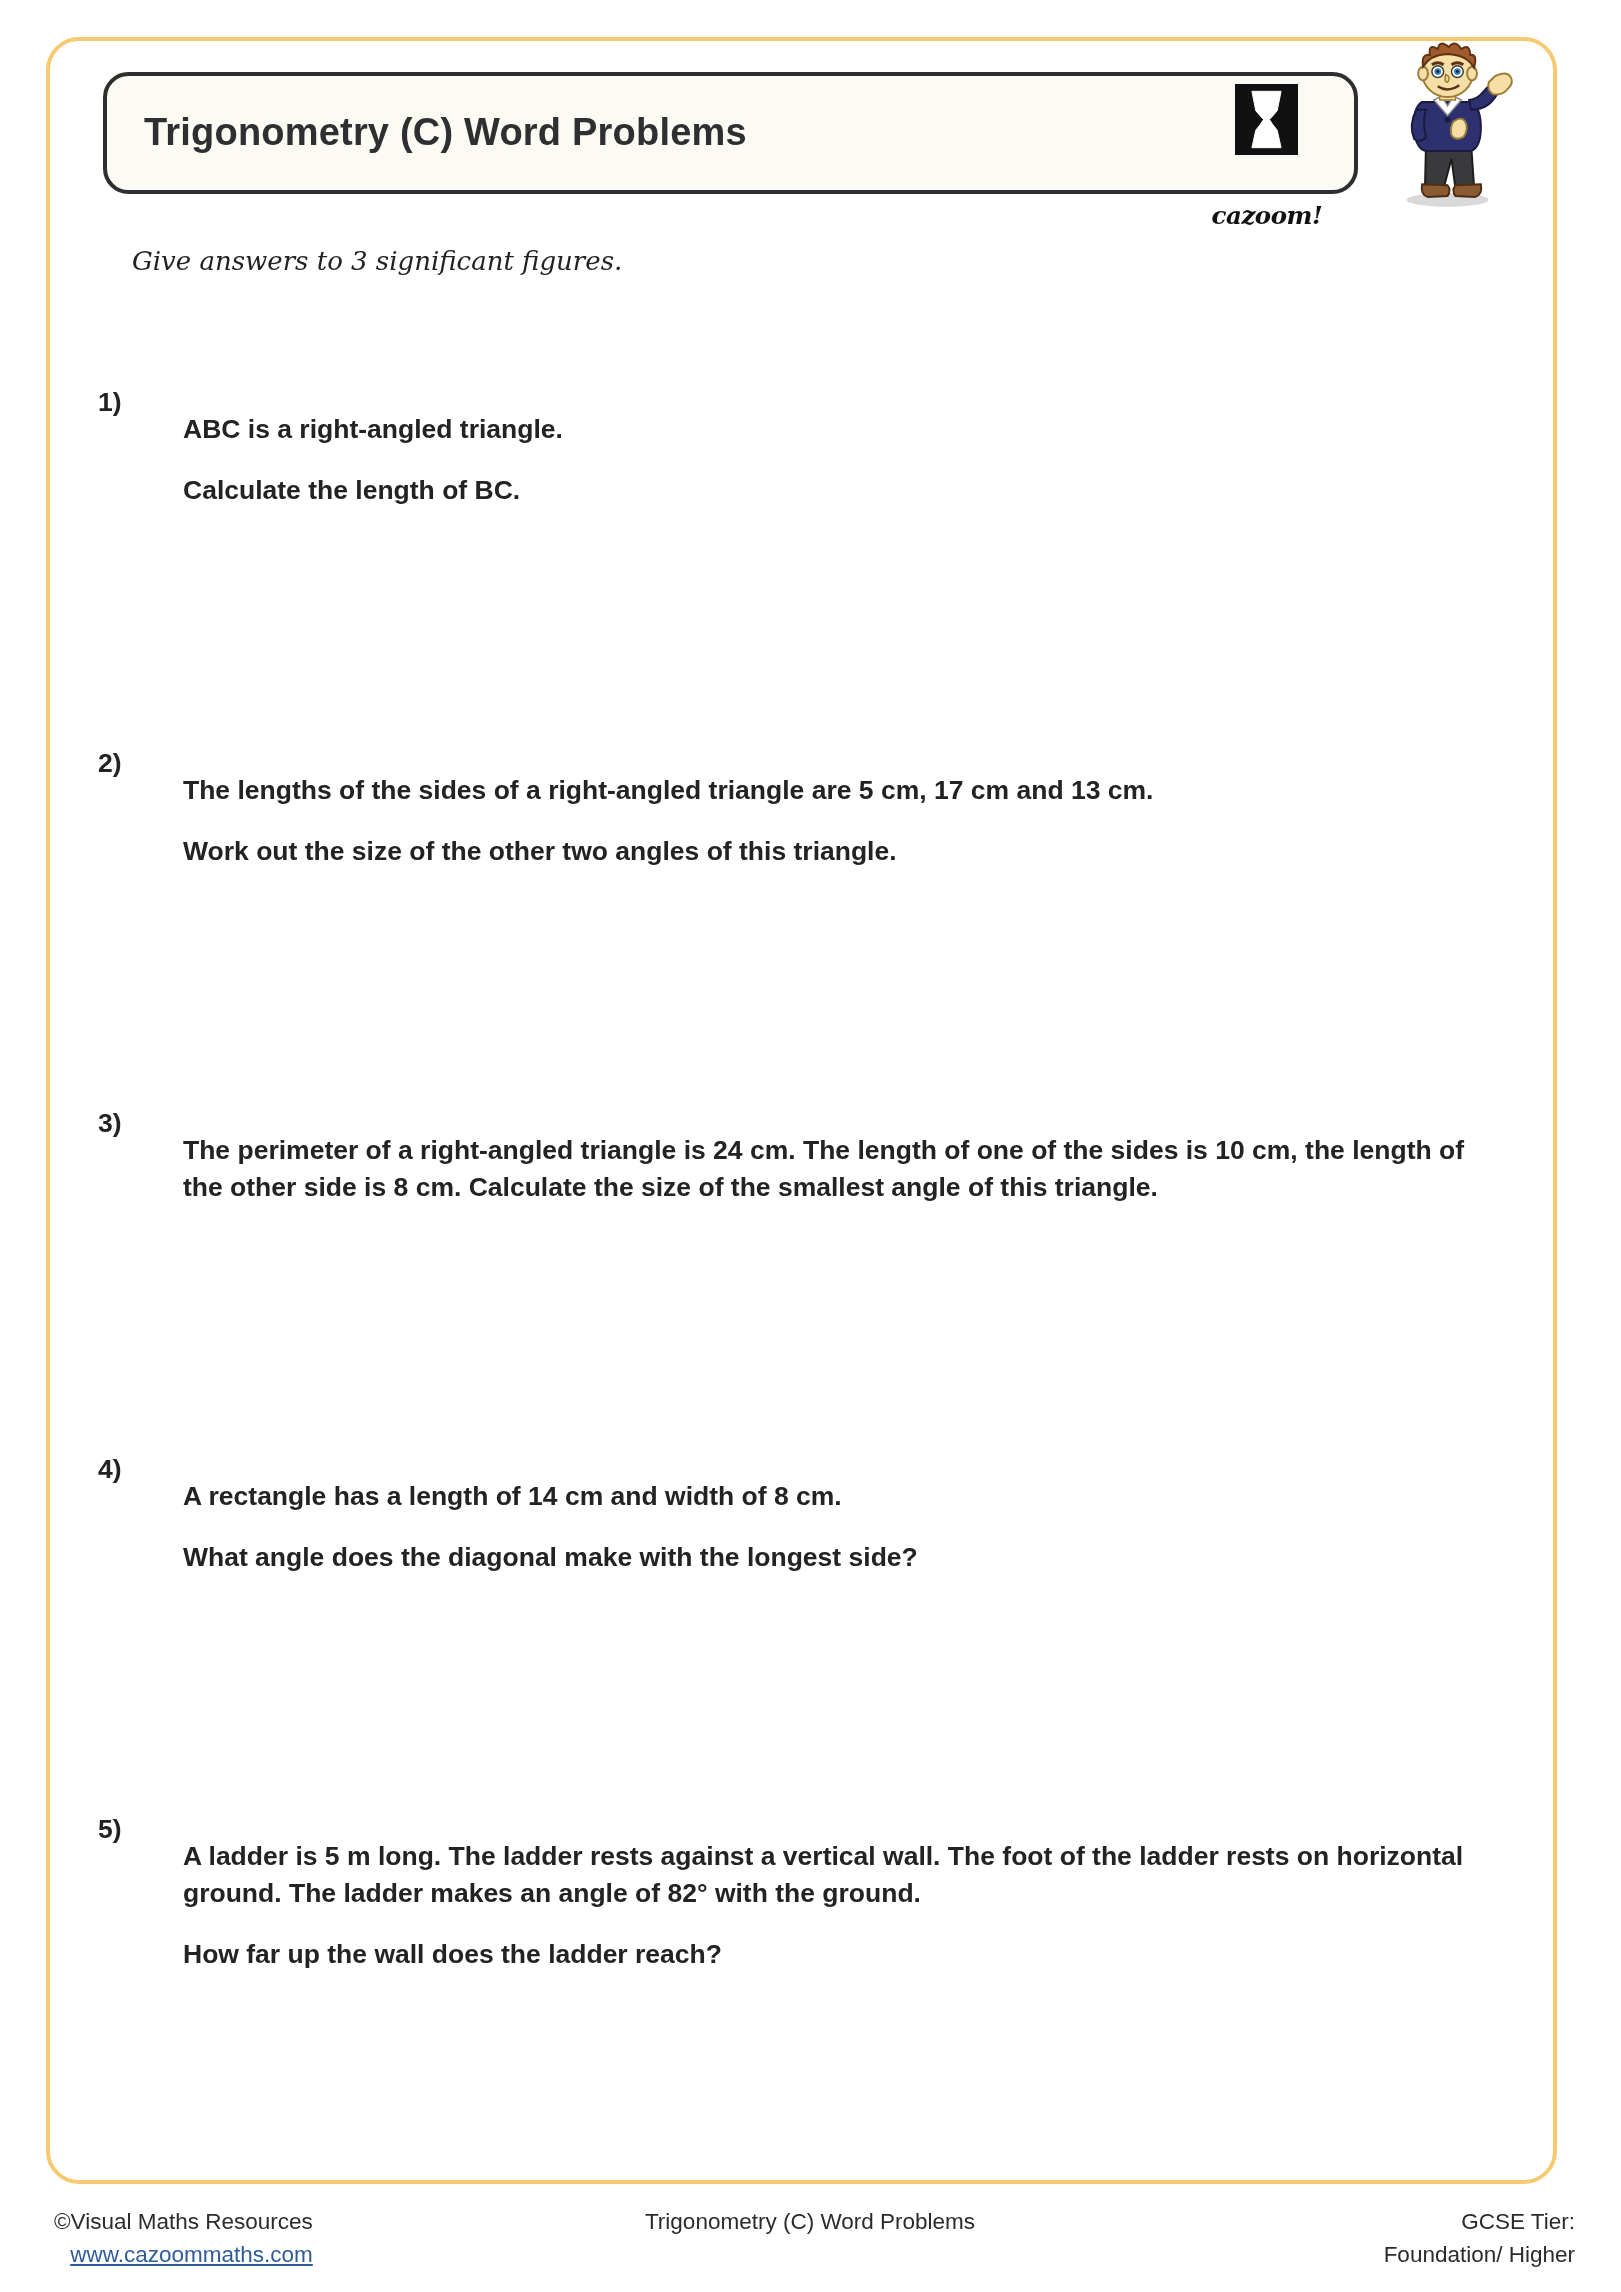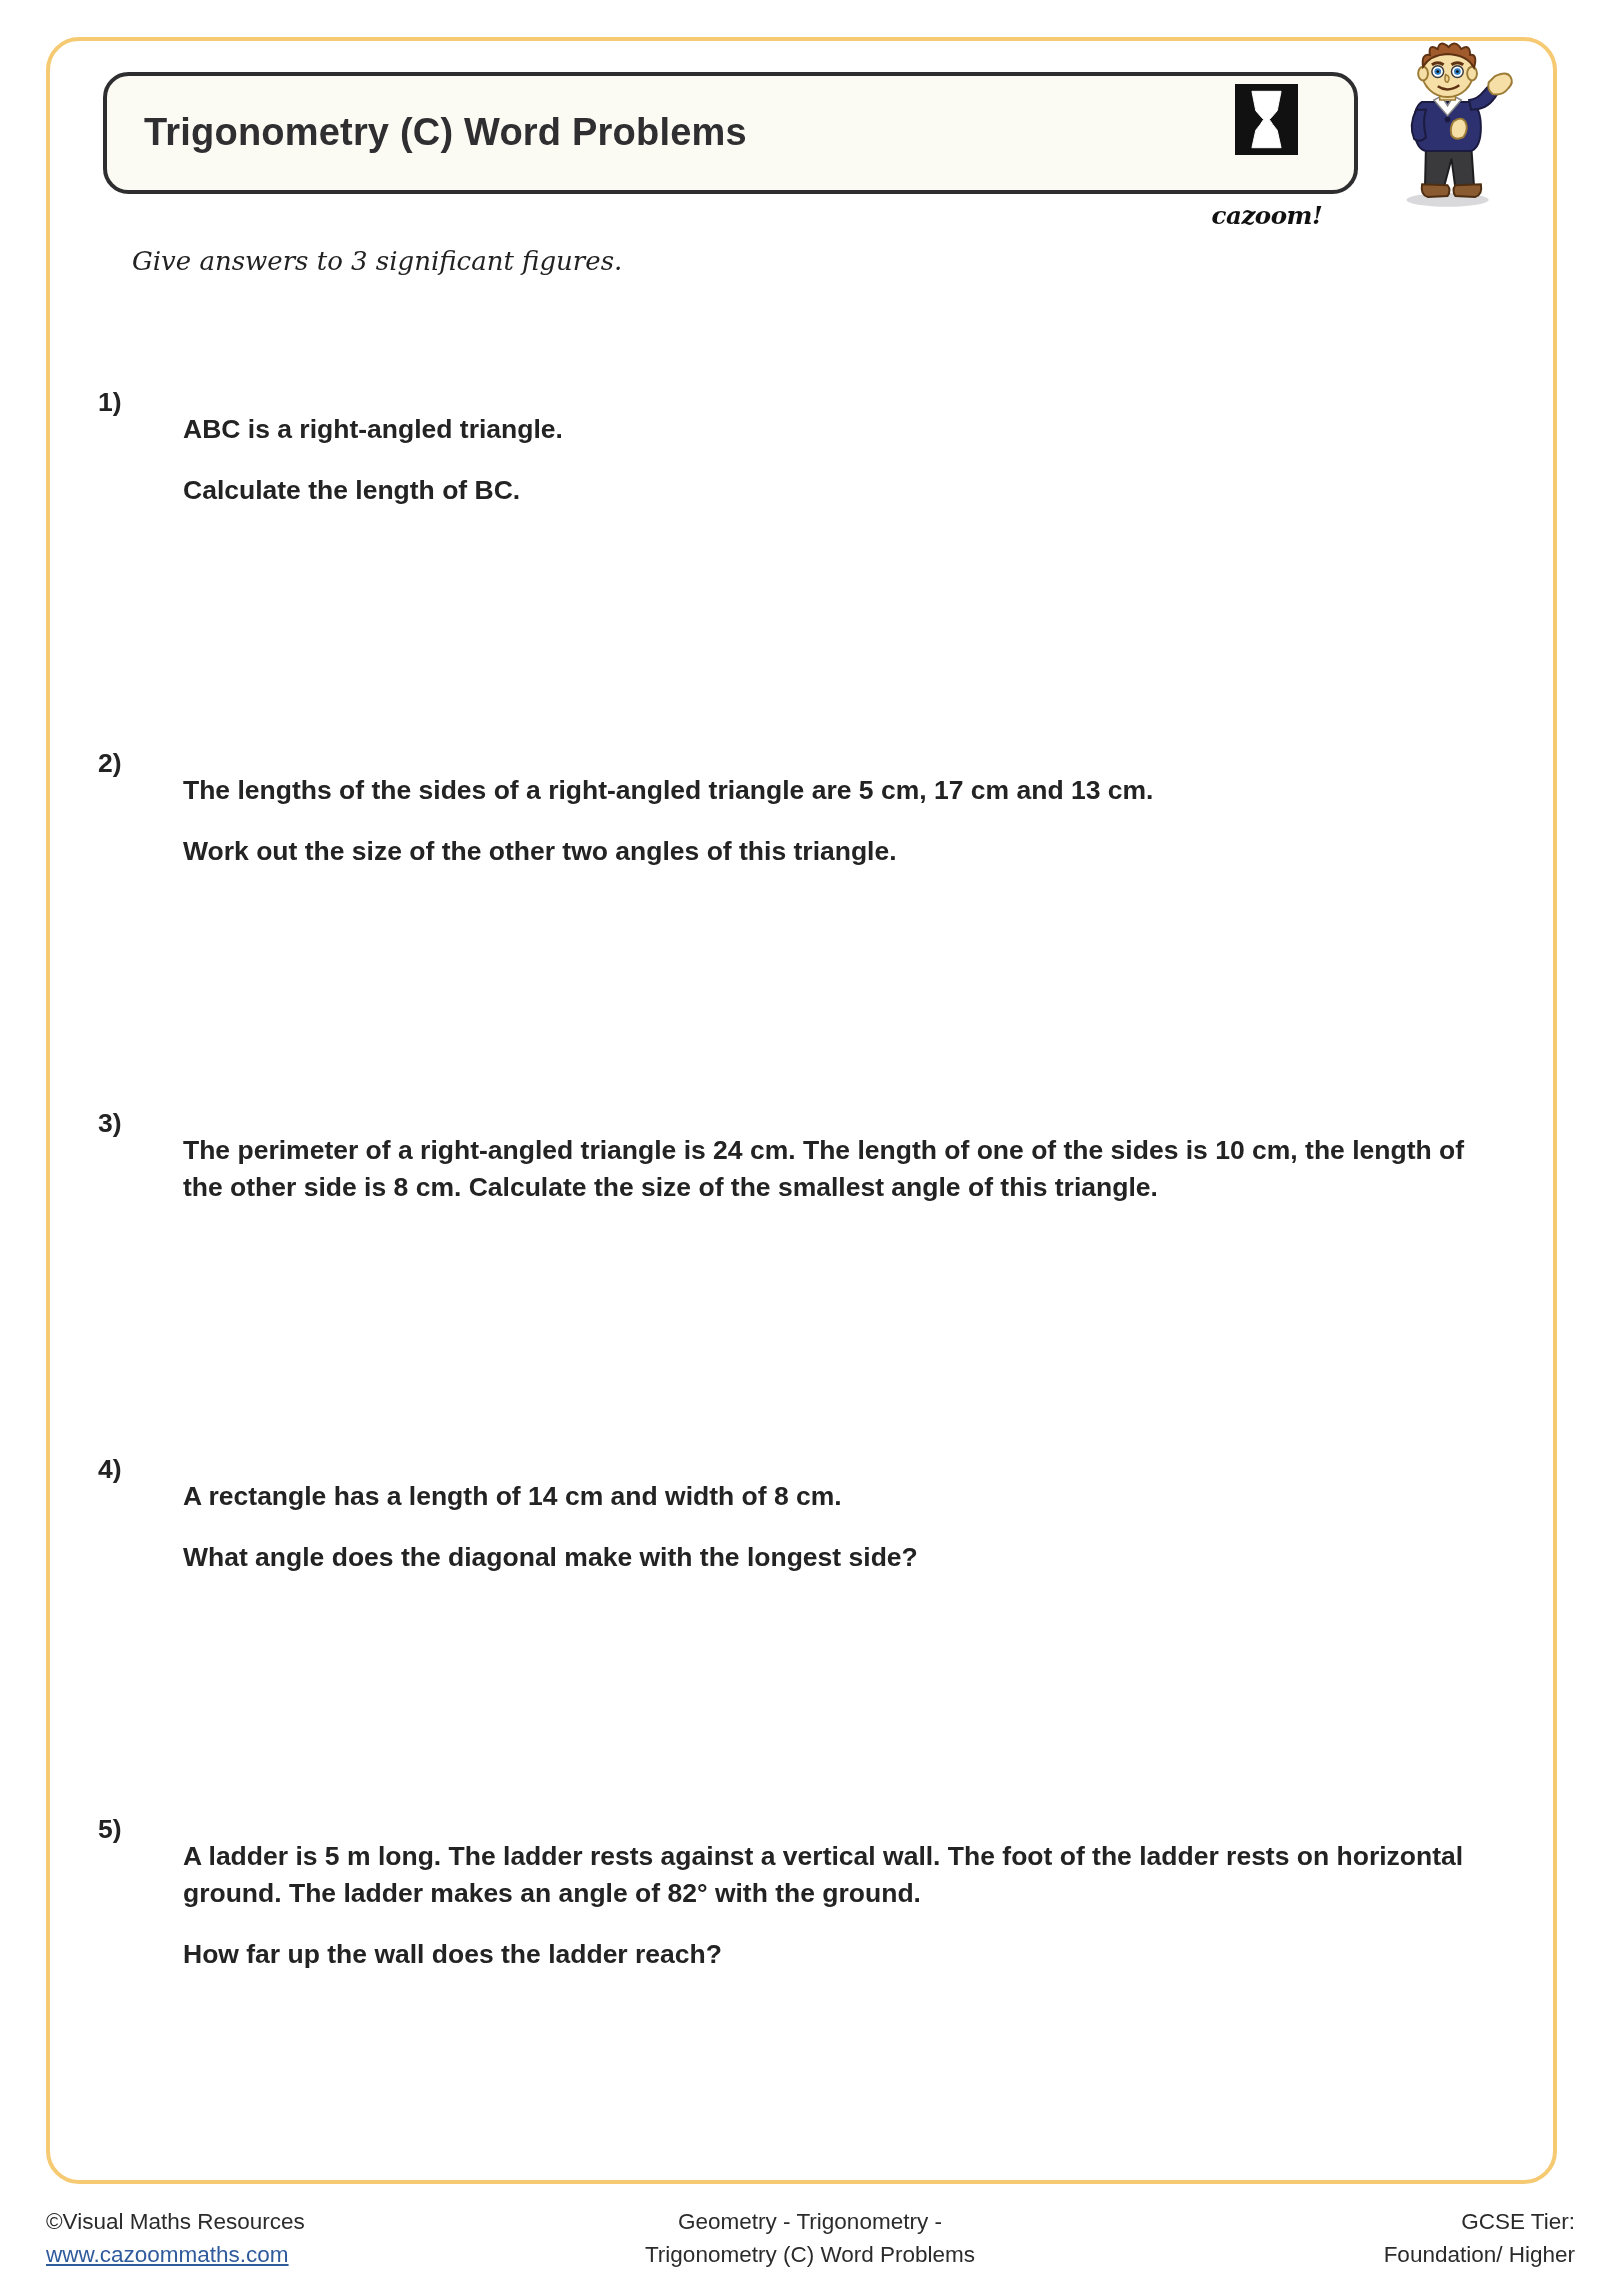--- a/index.html
+++ b/index.html
@@ -149,23 +149,23 @@
     left: 46px;
     top: 2205px;
     width: 1529px;
     height: 88px;
     font-size: 22.5px;
     color: #2B2B2B;
     line-height: 33px;
   }
   .footer-left {
     position: absolute;
-    left: 0;
+    left: 8px;
     top: 0;
-    text-align: left;
+    text-align: right;
   }
   .footer-center {
     position: absolute;
     left: 421px;
     top: 0;
     width: 686px;
     text-align: center;
   }
   .footer-right {
     position: absolute;
@@ -286,21 +286,20 @@
     <div class="q-line">How far up the wall does the ladder reach?</div>
   </div>
 </div>
 
 <div class="footer">
   <div class="footer-left">
     <div>©Visual Maths Resources</div>
     <a class="footer-link" href="#">www.cazoommaths.com</a>
   </div>
   <div class="footer-center">
-    <div>Geometry - Trigonometry -</div>
     <div>Trigonometry (C) Word Problems</div>
   </div>
   <div class="footer-right">
     <div>GCSE Tier:</div>
     <div>Foundation/ Higher</div>
   </div>
 </div>
 
 
 </body></html>

